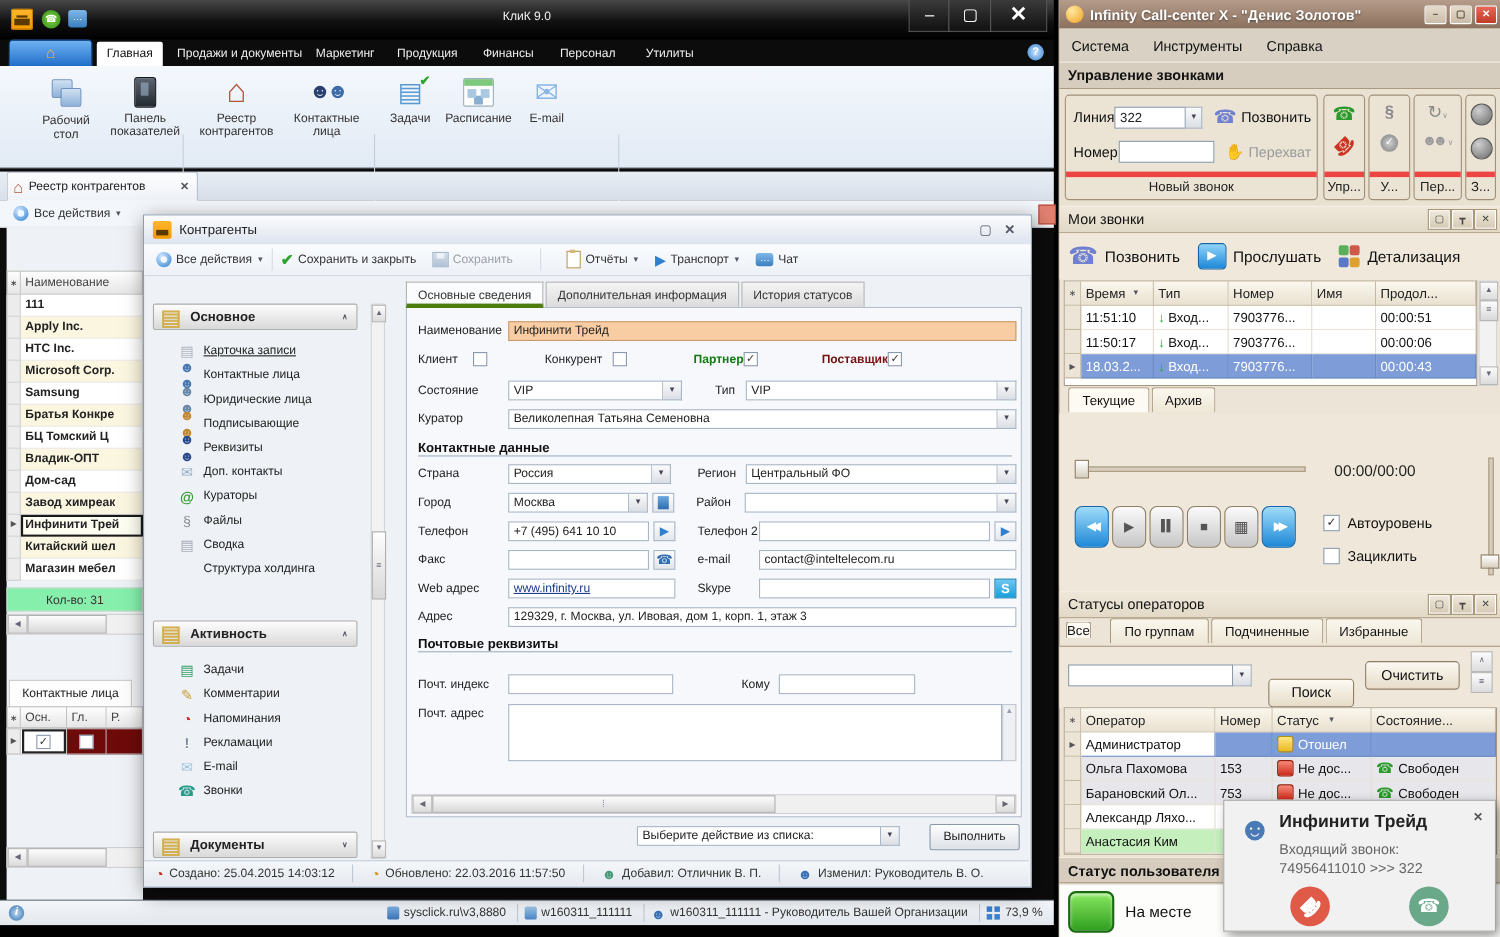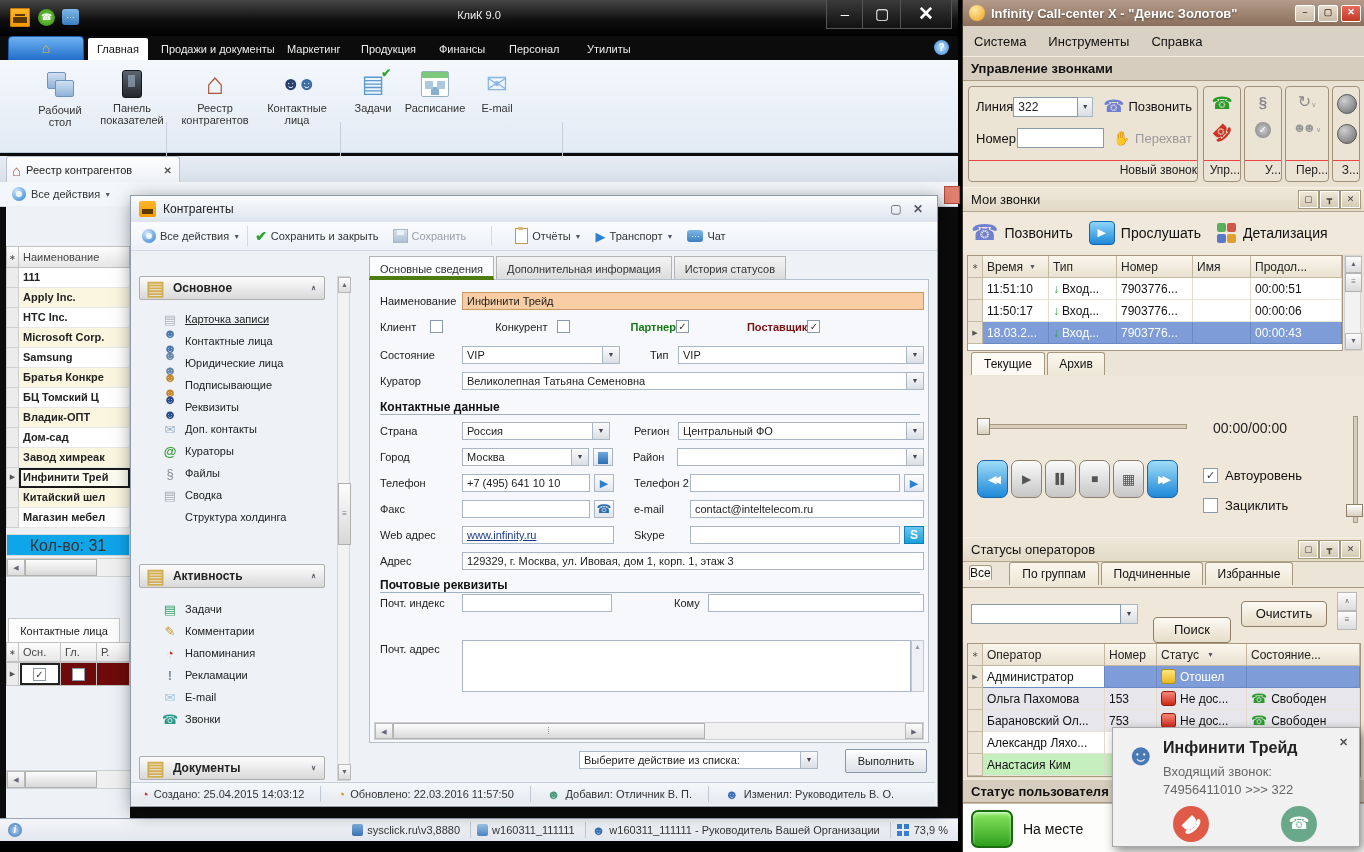--- a/index.html
+++ b/index.html
@@ -62,22 +62,22 @@
     display:flex;align-items:center;padding:0 4px;box-sizing:border-box}
   .hcell.first{border-left:1px solid #c2c2c2}
   .k-rows{left:6px;top:268px;width:124px}
   .g-row{display:flex;height:20px}
   .g-m{width:13px;background:#ececec;border:1px solid #d0d0d0;border-top:none;box-sizing:border-box;flex:none;
     font-size:8px;color:#555;text-align:center;line-height:18px}
   .g-c{flex:1;background:#fff;border-right:1px solid #e0e0e0;border-bottom:1px solid #e8e8e8;font-weight:bold;
     font-size:11px;color:#222;padding:3px 0 0 4px;white-space:nowrap;overflow:hidden;box-sizing:border-box}
   .g-row:nth-child(even) .g-c{background:#fbf6e0}
   .g-row.sel .g-c{background:#fdfdf2;outline:2px solid #1a1a1a;outline-offset:-2px}
-  .k-count{left:6px;top:534px;width:124px;height:22px;background:#0ea5e9;border:1px solid #d8d8d8;
-    font-size:16px;color:#333;text-align:center;line-height:22px;box-sizing:border-box}
+  .k-count{left:6px;top:534px;width:124px;height:22px;background:#86efac;border:1px solid #d8d8d8;
+    font-size:11px;color:#333;text-align:center;line-height:22px;box-sizing:border-box}
   .hscroll{background:#f0f0f0;border:1px solid #cfcfcf;display:flex}
   .sbtn{width:16px;background:linear-gradient(#fcfcfc,#dcdcdc);border:1px solid #b8b8b8;color:#667;
     font-size:7px;text-align:center;line-height:15px;flex:none}
   .sthumb{background:linear-gradient(#fdfdfd,#d8d8d8);border:1px solid #b0b0b0;flex:none}
   .k-ctab{left:8px;top:618px;width:112px;height:24px;background:#fdfdfd;border:1px solid #c8c8c8;border-bottom:none;
     font-size:11px;color:#222;text-align:center;line-height:24px;box-sizing:border-box}
   .c-grid{left:6px;top:642px;width:124px}
   .ccell{box-sizing:border-box;border:1px solid #c2c2c2;border-left:none}
   .cb{width:13px;height:13px;background:#fff;border:1px solid #8a9aae;display:inline-block;text-align:center;
     line-height:12px;font-size:10px;color:#333;box-sizing:border-box}
@@ -148,22 +148,22 @@
     font-weight:bold;font-size:13px;text-shadow:0 1px 2px rgba(0,0,0,.5)}
   .i-logo{width:16px;height:16px;border-radius:50%;background:radial-gradient(circle at 35% 30%,#ffe9a0,#f0a020);margin:0 6px 0 6px}
   .i-wb{width:18px;height:15px;background:linear-gradient(#e6dccc,#c9bca8);border:1px solid #fff;border-radius:2px;
     color:#5a4a3a;font-size:9px;text-align:center;line-height:13px;font-weight:bold;margin-left:3px;text-shadow:none}
   .i-wb.close{background:linear-gradient(#e86858,#c23a28);color:#fff;border-color:#fff}
   .i-menu{left:0;top:26px;width:402px;height:30px;background:#d9d1c3;font-size:13px;color:#111;display:flex;align-items:center}
   .i-menu span{padding:0 11px}
   .i-sect{background:#d7cdbe;border-top:1px solid #f2ecdf;border-bottom:1px solid #aa9a82;font-weight:bold;
     font-size:13px;color:#111;display:flex;align-items:center;padding-left:8px;box-sizing:border-box}
   .gbox{position:absolute;border:1px solid #a18f77;border-radius:4px;background:#ebe4d5;box-sizing:border-box}
-  .gcap{position:absolute;left:0;right:0;bottom:0;height:20px;border-top:1px solid #ef4444;font-size:12px;color:#222;
-    text-align:right;line-height:19px;overflow:hidden;white-space:nowrap}
+  .gcap{position:absolute;left:0;right:0;bottom:0;height:20px;border-top:5px solid #ef4444;font-size:12px;color:#222;
+    text-align:center;line-height:19px;overflow:hidden;white-space:nowrap}
   .ilabel{font-size:13px;color:#111}
   .iinp{background:#fff;border:1px solid #8a9aa8;height:20px;box-sizing:border-box;font-size:12px;display:flex;
     align-items:center;padding:0 4px}
   .ph{font-size:17px}
   .dis-t{color:#9a9a9a}
   .p-head{background:linear-gradient(#efe8da,#e2d9c7);border-top:1px solid #f5efe4;border-bottom:1px solid #b3a48c;
     font-size:13px;color:#111;display:flex;align-items:center;padding-left:8px;box-sizing:border-box}
   .phb{width:17px;height:15px;background:linear-gradient(#efe8da,#d5cab5);border:1px solid #fff;outline:1px solid #a89878;
     font-size:9px;color:#444;text-align:center;line-height:14px;margin-left:2px}
   .big-btn{display:flex;align-items:center;gap:6px;font-size:14px;color:#111;padding:0 8px}
@@ -622,21 +622,21 @@
       <span class="fl" style="margin-left:20px;width:56px">Skype</span>
       <span class="inp" style="flex:1"></span>
       <span class="sq-btn" style="background:linear-gradient(#6ec6f0,#18a0dc);border-color:#1080b8;color:#fff;font-weight:bold;font-size:12px">S</span>
     </div>
     <div class="frow" style="left:10px;top:272px;width:544px">
       <span class="fl" style="width:82px">Адрес</span>
       <span class="inp" style="flex:1">129329, г. Москва, ул. Ивовая, дом 1, корп. 1, этаж 3</span>
     </div>
     <div class="sect" style="left:10px;top:298px">Почтовые реквизиты</div>
     <div class="hr" style="left:10px;top:312px;width:540px"></div>
-    <div class="frow" style="left:10px;top:314px;width:544px">
+    <div class="frow" style="left:10px;top:333px;width:452px">
       <span class="fl" style="width:82px">Почт. индекс</span>
       <span class="inp" style="width:150px"></span>
       <span class="fl" style="margin-left:62px;width:34px">Кому</span>
       <span class="inp" style="flex:1"></span>
     </div>
     <div class="frow" style="left:10px;top:360px;width:544px;align-items:flex-start">
       <span class="fl" style="width:82px;padding-top:3px">Почт. адрес</span>
       <span class="inp" style="flex:1;height:52px;align-items:flex-start;padding-top:2px"></span>
       <span style="width:13px;height:52px;background:#eef0f3;border:1px solid #c2c8d0;box-sizing:border-box;font-size:7px;color:#99a;text-align:center;line-height:12px">▲</span>
     </div>

